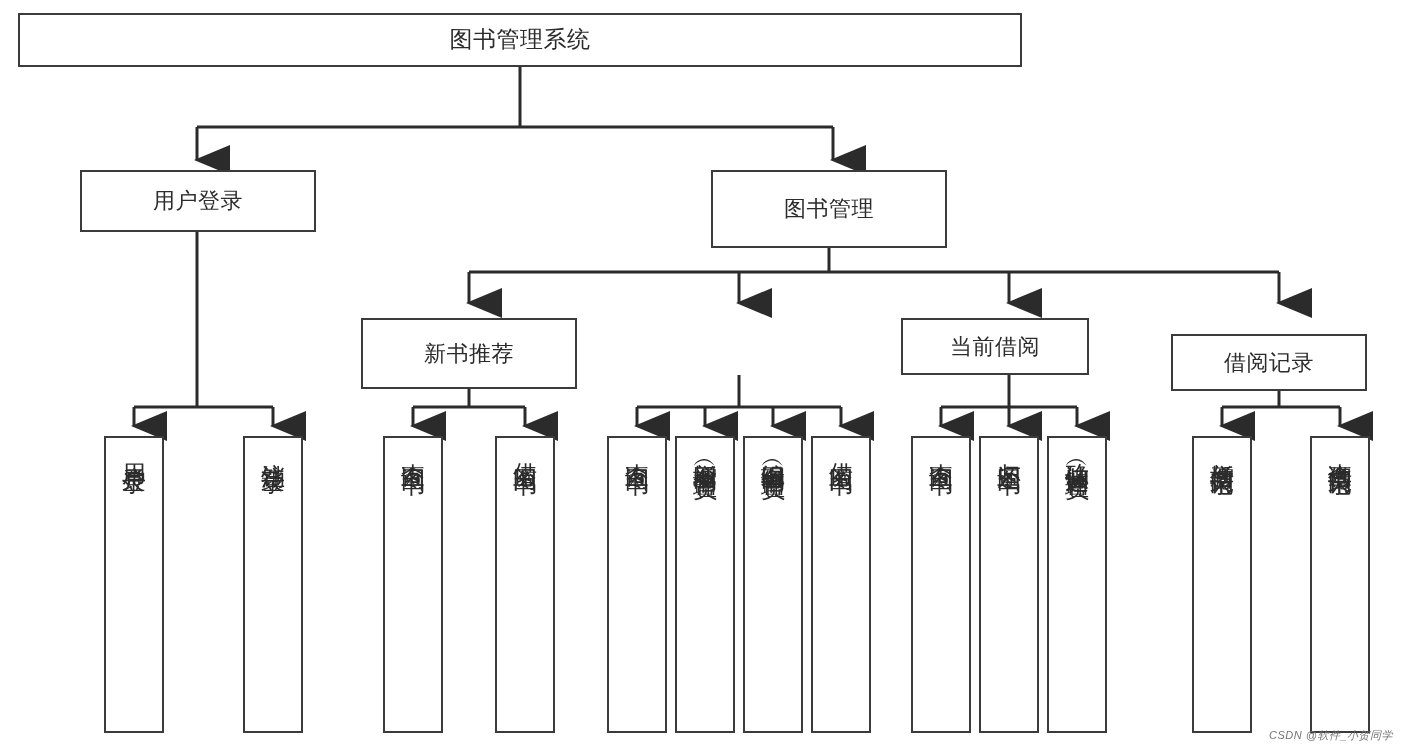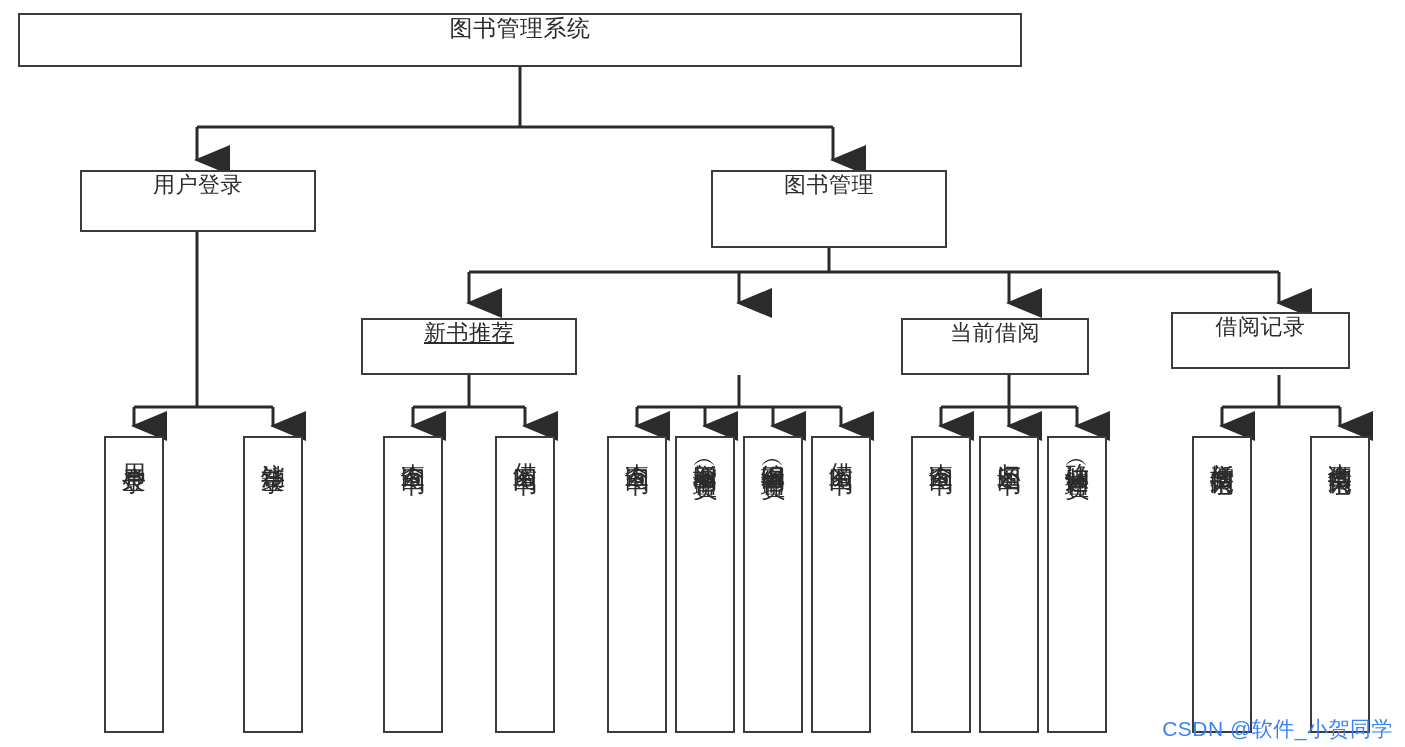--- a/index.html
+++ b/index.html
@@ -15,21 +15,21 @@
   
   #links{position:absolute;left:0;top:0;width:1405px;height:747px;}
 
   
   .node{
     position:absolute;
     box-sizing:border-box;
     background:#ffffff;
     border:2px solid #3b3b3b;
     display:flex;
-    align-items:flex-start;
+    align-items:center;
     justify-content:center;
     color:#2b2b2b;
   }
   .node .lbl{
     display:block;
     line-height:1.18;
     letter-spacing:0.5px;
     white-space:pre;
   }
 
@@ -50,25 +50,26 @@
     line-height:1.0;
     letter-spacing:3px;
     white-space:nowrap;
   }
   .v-node.tall .lbl{letter-spacing:2px;}
 
   
   #watermark{
     position:absolute;
     right:12px;bottom:4px;
-    font-size:21px;
-    color:#3b82f6;
+    font-size:11px;
+    color:#737373;
     letter-spacing:0.5px;
     white-space:nowrap;
     pointer-events:none;
+    font-style:italic;
   }
 </style>
 </head>
 <body>
 
 <div id="stage">
 
   <svg id="links" viewBox="0 0 1405 747" xmlns="http://www.w3.org/2000/svg">
     <defs>
       <marker id="arw" viewBox="0 0 10 12" refX="5" refY="11" markerWidth="10" markerHeight="12" orient="auto-start-reverse">
@@ -125,30 +126,30 @@
   </div>
 
   <div class="node h-node" style="left:80px;top:170px;width:236px;height:62px;">
     <span class="lbl">用户登录</span>
   </div>
 
   <div class="node h-node" style="left:711px;top:170px;width:236px;height:78px;">
     <span class="lbl">图书管理</span>
   </div>
 
-  <div class="node h-node" style="left:361px;top:318px;width:216px;height:57px;text-decoration:underline;">
+  <div class="node h-node" style="left:361px;top:318px;width:216px;height:71px;">
     <span class="lbl">新书推荐</span>
   </div>
 
 
   <div class="node h-node" style="left:901px;top:318px;width:188px;height:57px;">
     <span class="lbl">当前借阅</span>
   </div>
 
-  <div class="node h-node" style="left:1171px;top:312px;width:179px;height:57px;">
+  <div class="node h-node" style="left:1171px;top:334px;width:196px;height:57px;">
     <span class="lbl">借阅记录</span>
   </div>
 
   <div class="node v-node" style="left:104px;top:436px;width:60px;height:297px;">
     <span class="lbl">用户登录</span>
   </div>
 
   <div class="node v-node" style="left:243px;top:436px;width:60px;height:297px;">
     <span class="lbl">注销登录</span>
   </div>

